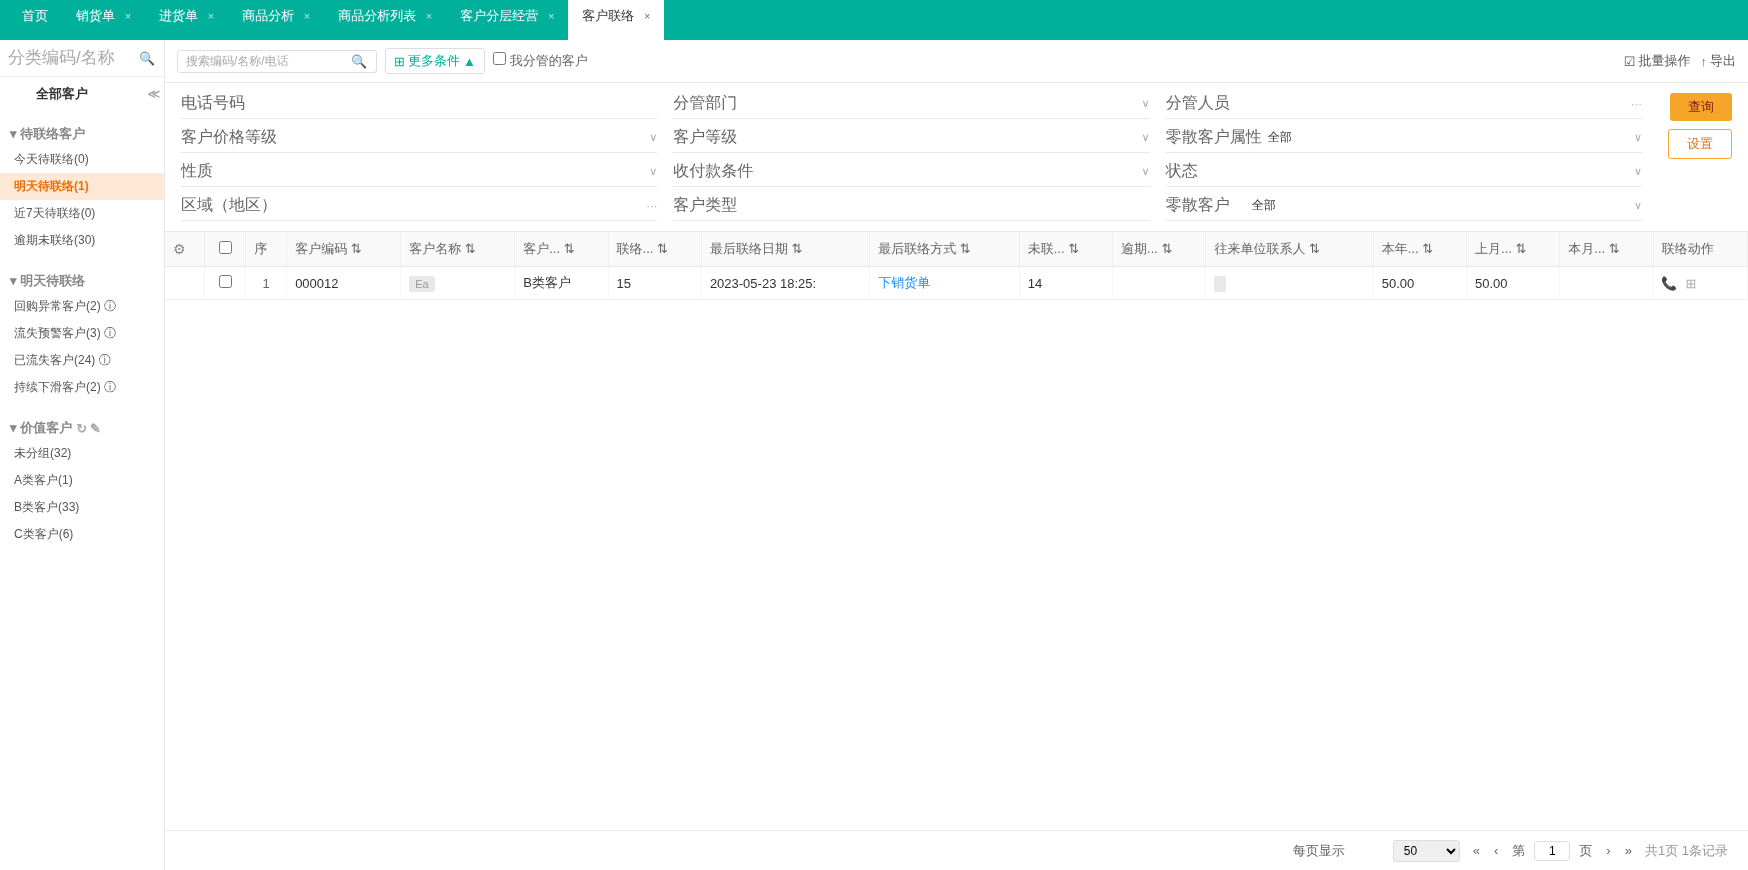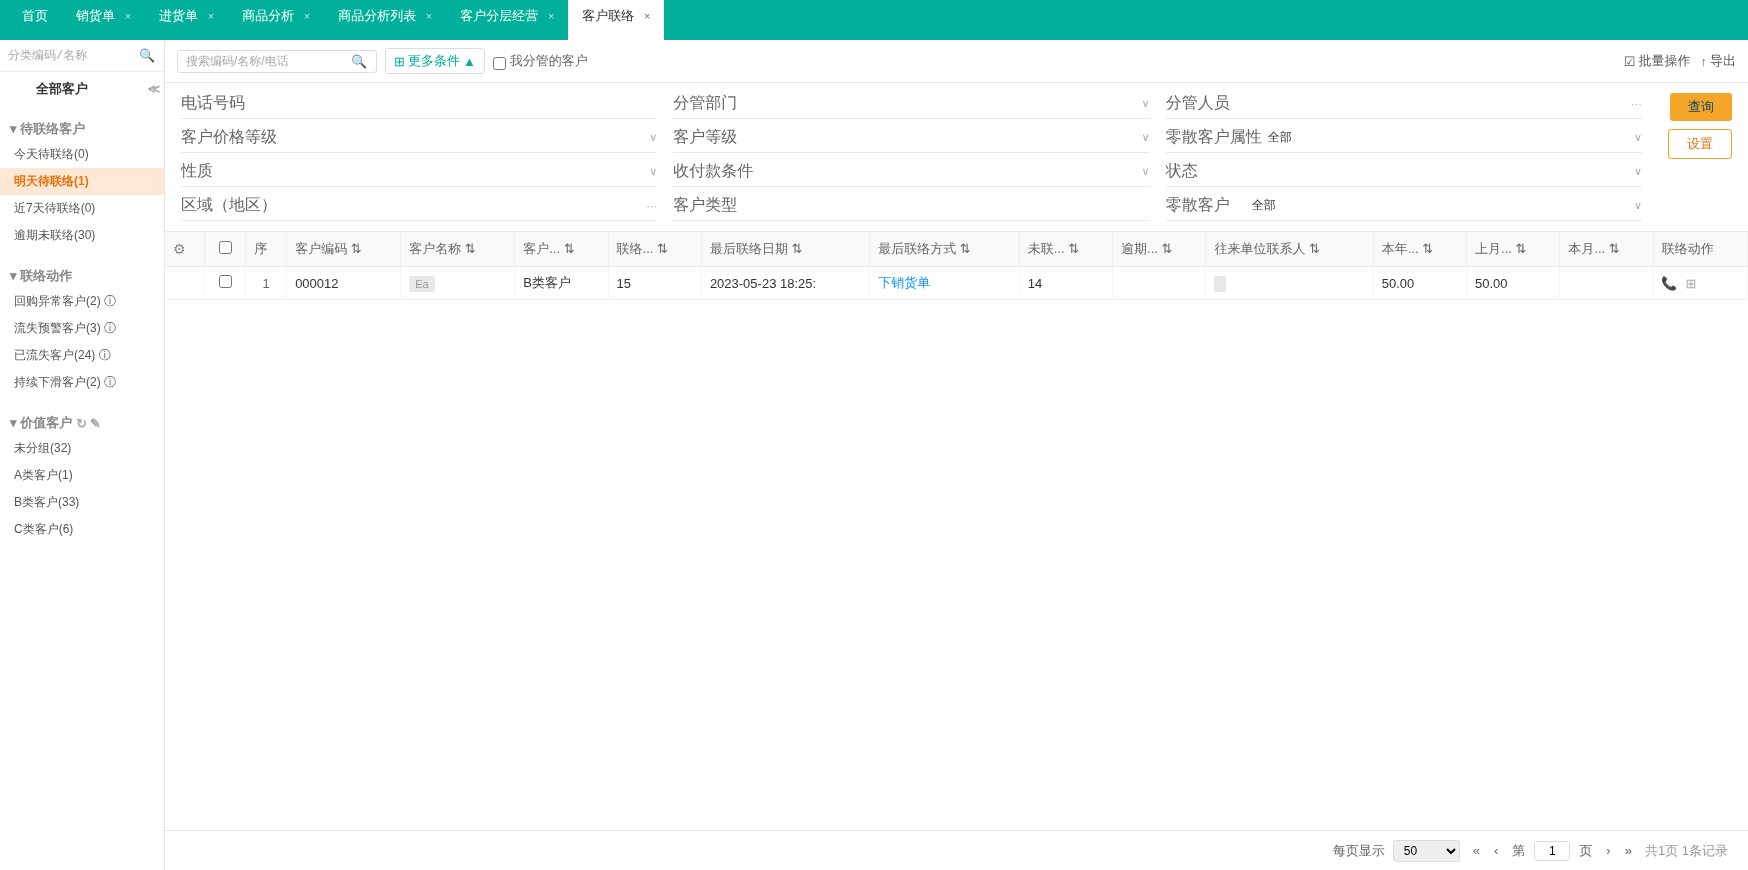--- a/index.html
+++ b/index.html
@@ -10,69 +10,69 @@
     .top-nav .nav-item { color: #fff; padding: 0 14px; height: 48px; line-height: 40px; cursor: pointer; font-size: 13px; white-space: nowrap; }
     .top-nav .nav-item.active { background: #fff; color: #333; }
     .top-nav .nav-item .close { margin-left: 6px; font-size: 11px; opacity: 0.7; }
 
     
     .main-layout { display: flex; height: calc(100vh - 40px); }
 
     
     .sidebar { width: 165px; background: #fff; border-right: 1px solid #e8e8e8; overflow-y: auto; flex-shrink: 0; }
     .sidebar-search { display: flex; align-items: center; padding: 8px 8px; border-bottom: 1px solid #eee; }
-    .sidebar-search input { border: none; outline: none; width: 100%; font-size: 12px; color: #a16207; font-family: Liberation Mono, monospace; }
+    .sidebar-search input { border: none; outline: none; width: 100%; font-size: 17px; color: #a16207; }
     .sidebar-search input::placeholder { color: #aaa; }
     .search-icon-btn { cursor: pointer; color: #aaa; }
 
     .sidebar-section-title { display: flex; align-items: center; justify-content: space-between; padding: 8px 4px 4px; font-weight: bold; font-size: 13px; color: #333; margin-left: 32px; }
     .sidebar-section-title .collapse-btn { cursor: pointer; color: #aaa; font-size: 12px; }
     .sidebar-item { padding: 5px 10px 5px 14px; cursor: pointer; color: #555; font-size: 12px; white-space: nowrap; }
     .sidebar-item.active { background: #ffe8d6; color: #e8700a; font-weight: bold; }
     .sidebar-sub-title { padding: 6px 10px 3px; font-size: 12px; color: #888; font-weight: bold; display: flex; align-items: center; gap: 4px; margin-top: 12px; }
     .sidebar-sub-title .icon-btns { display: flex; gap: 3px; }
     .sidebar-sub-title .icon-btns span { cursor: pointer; color: #aaa; }
 
     
     .content { flex: 1; display: flex; flex-direction: column; overflow: hidden; }
 
     
     .toolbar { background: #fff; border-bottom: 1px solid #e8e8e8; padding: 8px 12px; display: flex; align-items: center; gap: 8px; }
     .search-box { display: flex; align-items: flex-start; border: 1px solid #ddd; border-radius: 3px; padding: 3px 8px; width: 200px; }
     .search-box input { border: none; outline: none; font-size: 12px; width: 100%; }
     .search-box input::placeholder { color: #aaa; }
     .filter-btn { display: flex; align-items: center; gap: 3px; color: #00b09b; cursor: pointer; font-size: 12px; border: 1px solid #ddd; border-radius: 3px; padding: 3px 8px; }
-    .my-customer-check { display: flex; align-items: flex-end; gap: 4px; font-size: 12px; color: #666; cursor: pointer; }
+    .my-customer-check { display: flex; align-items: flex-start; gap: 4px; font-size: 12px; color: #666; cursor: pointer; }
     .toolbar-right { margin-left: auto; display: flex; align-items: center; gap: 10px; }
     .toolbar-right .btn-link { color: #555; font-size: 12px; cursor: pointer; display: flex; align-items: center; gap: 3px; }
     .filter-row { display: flex; align-items: center; gap: 6px; border-bottom: 1px solid #e8e8e8; padding-bottom: 4px; }
     .filter-label { color: #666; font-size: 16px; white-space: nowrap; min-width: 80px; }
     .filter-input { flex: 1; border: none; outline: none; font-size: 12px; color: #333; min-width: 0; }
     .filter-input::placeholder { color: #aaa; }
     .filter-chevron { color: #aaa; font-size: 11px; cursor: pointer; }
     .filter-more { color: #aaa; font-size: 11px; cursor: pointer; }
 
     
-    .query-btn { background: #f5a528; color: #0c4a6e; border: none; border-radius: 3px; padding: 5px 18px; cursor: pointer; font-size: 13px; }
+    .query-btn { background: #f5a528; color: #7f1d1d; border: none; border-radius: 3px; padding: 5px 18px; cursor: pointer; font-size: 13px; }
     .set-btn { background: #fff; color: #e8700a; border: 1px solid #f5a528; border-radius: 3px; padding: 5px 18px; cursor: pointer; font-size: 13px; margin-top: 4px; }
 
     
     .table-area { flex: 1; overflow: auto; padding: 0 0 40px 0; background: #fff; margin: 0; }
     table { width: 100%; border-collapse: collapse; font-size: 12px; }
     table thead tr { background: #f9f9f9; border-bottom: 1px solid #e8e8e8; }
     table thead th { padding: 8px 8px; color: #666; font-weight: normal; text-align: left; white-space: nowrap; border-right: 1px solid #eee; position: relative; }
     table thead th .col-sort { display: inline-flex; align-items: center; gap: 2px; }
     table tbody tr { border-bottom: 1px solid #f0f0f0; }
     table tbody td { padding: 7px 8px; color: #333; white-space: nowrap; border-right: 1px solid #f5f5f5; }
     table tbody td a { color: #1890ff; text-decoration: none; }
     .link-text { color: #1890ff; cursor: pointer; }
 
     
     .pagination { position: fixed; bottom: 0; right: 0; left: 165px; background: #fff; border-top: 1px solid #e8e8e8; height: 40px; display: flex; align-items: center; justify-content: flex-end; padding: 0 20px; gap: 8px; font-size: 12px; color: #666; }
-    .pagination .page-size-select { border: 1px solid #ddd; border-radius: 3px; padding: 2px 18px 2px 6px; font-size: 12px; }
+    .pagination .page-size-select { border: 1px solid #ddd; border-radius: 3px; padding: 2px 18px 2px 6px; font-size: 12px; margin-left: 40px; }
     .pagination .page-nav { display: flex; align-items: center; gap: 4px; }
     .pagination .page-nav span { cursor: pointer; padding: 2px 5px; color: #666; }
     .pagination .page-input { border: 1px solid #ddd; border-radius: 3px; width: 36px; text-align: center; padding: 2px; font-size: 12px; }
     .total-records { color: #999; }
 
     .settings-icon { cursor: pointer; color: #888; font-size: 14px; }
     .checkbox-cell { text-align: center; }
 
     
     .filter-actions { display: flex; flex-direction: column; align-items: flex-end; gap: 4px; padding-left: 10px; }
@@ -107,21 +107,21 @@
 
     <div class="sidebar-sub-title">
       <span>▾ 待联络客户</span>
     </div>
     <div class="sidebar-item">今天待联络(0)</div>
     <div class="sidebar-item active">明天待联络(1)</div>
     <div class="sidebar-item">近7天待联络(0)</div>
     <div class="sidebar-item">逾期未联络(30)</div>
 
     <div class="sidebar-sub-title">
-      <span>▾ 联络动作</span>
+      <span>▾ 明天待联络</span>
     </div>
     <div class="sidebar-item">回购异常客户(2) ⓘ</div>
     <div class="sidebar-item">流失预警客户(3) ⓘ</div>
     <div class="sidebar-item">已流失客户(24) ⓘ</div>
     <div class="sidebar-item">持续下滑客户(2) ⓘ</div>
 
     <div class="sidebar-sub-title">
       <span>▾ 价值客户</span>
       <span class="icon-btns">
         <span>↻</span>

